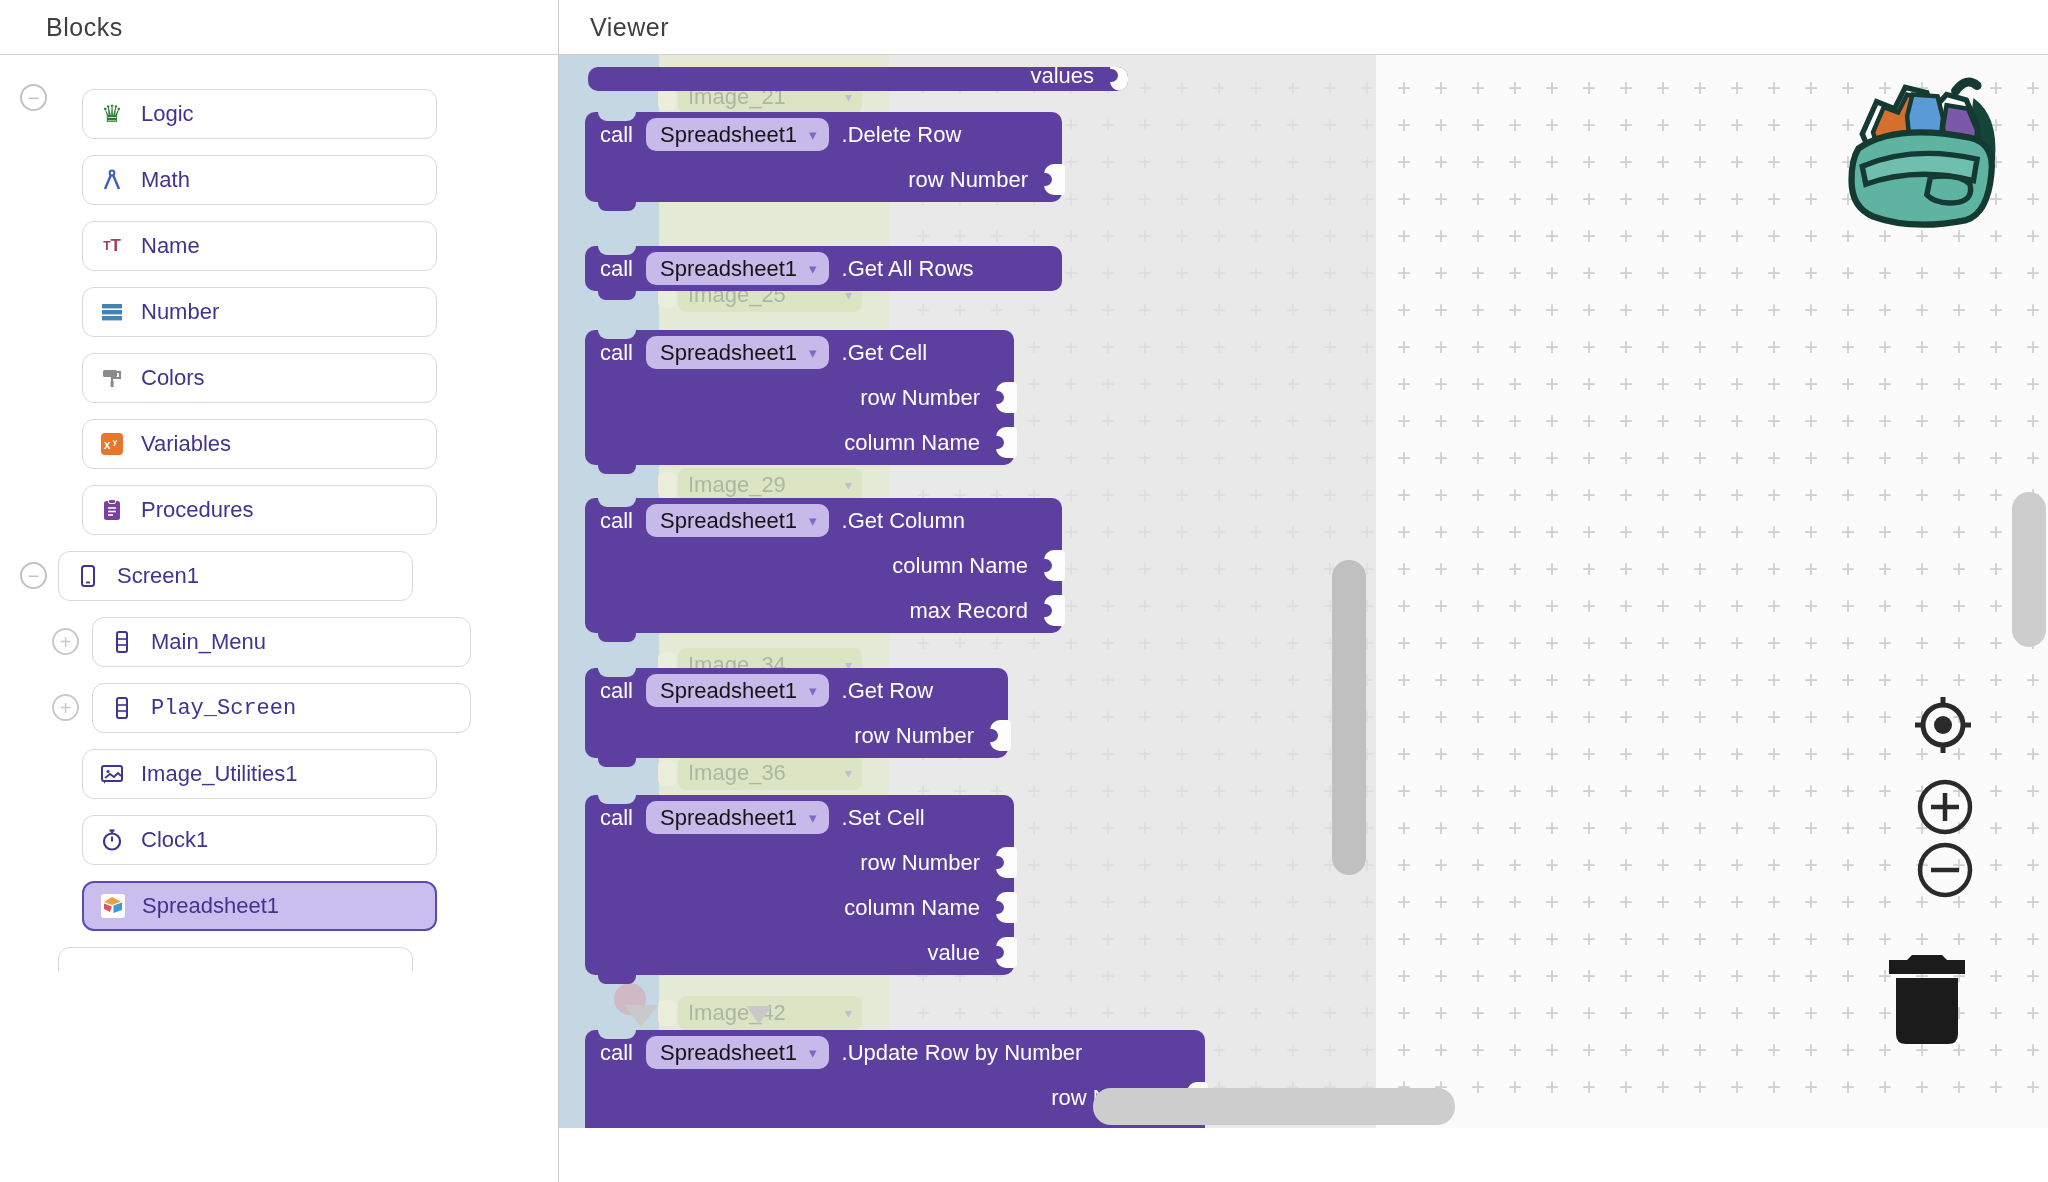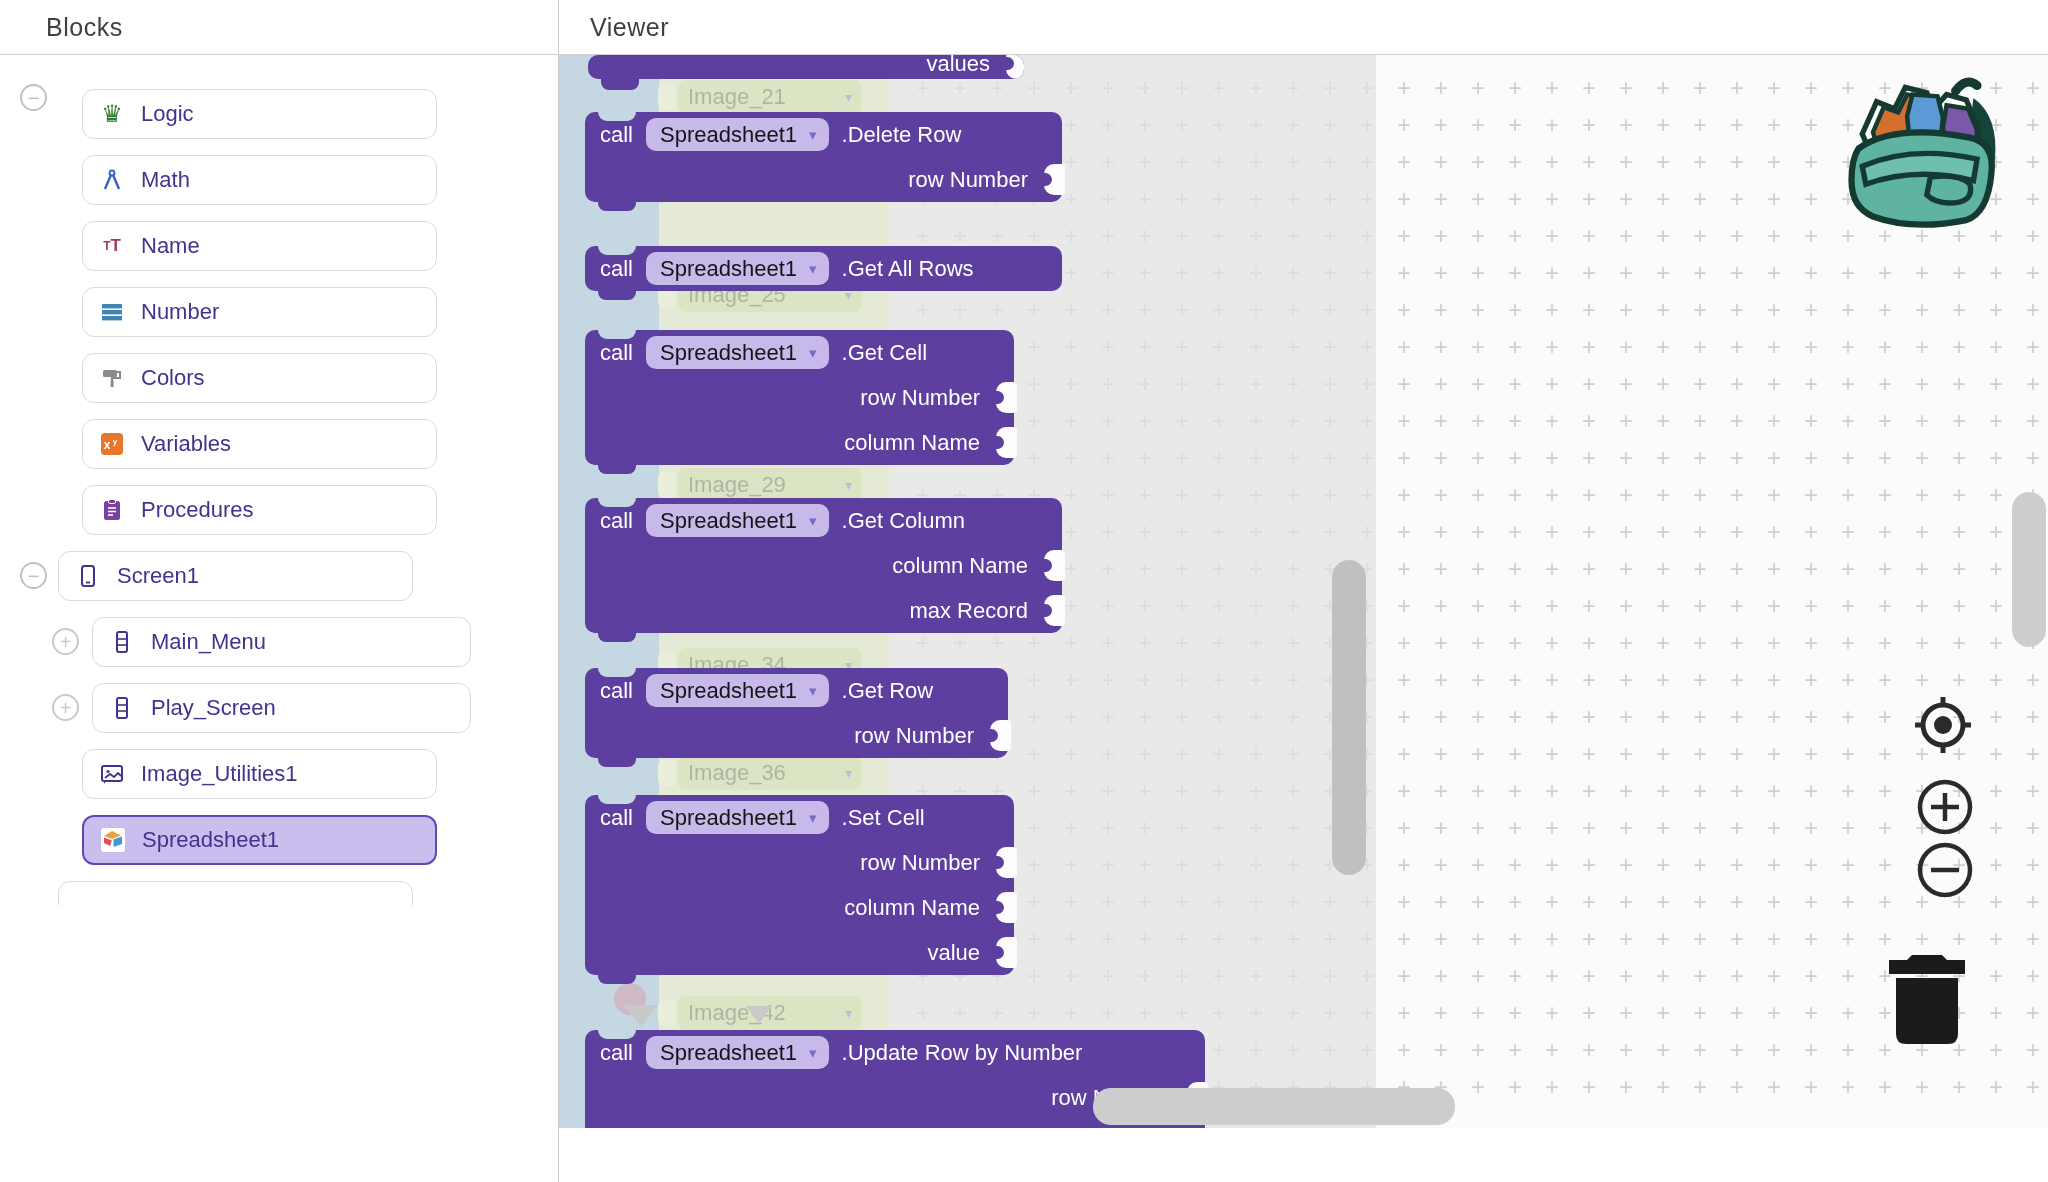--- a/index.html
+++ b/index.html
@@ -216,21 +216,21 @@
                 </svg>
           </span>
           <span class="tree-label">Main_Menu</span>
             </div>
           </div>
 
         <div class="tree-row">
           <div class="expand-btn">
               <span>+</span>
             </div>
-          <div class="tree-box child-box" style="margin-left:92px;width:379px;">
+          <div class="tree-box child-box" style="margin-left:92px;width:379px;font-family:Liberation Mono, monospace;">
           <span class="icon24">
             <svg width="24" height="24" viewBox="0 0 24 24">
                   <rect x="7" y="2" width="10" height="20" rx="2" fill="none" stroke="#43328f" stroke-width="2"></rect>
                   <line x1="7" y1="9" x2="17" y2="9" stroke="#43328f" stroke-width="1.6"></line>
                   <line x1="7" y1="15" x2="17" y2="15" stroke="#43328f" stroke-width="1.6"></line>
                 </svg>
           </span>
           <span class="tree-label">Play_Screen</span>
             </div>
           </div>
@@ -242,20 +242,33 @@
                   <rect x="2" y="4" width="20" height="15" rx="2" fill="none" stroke="#43328f" stroke-width="2"></rect>
                   <circle cx="8" cy="9.5" r="1.6" fill="#43328f"></circle>
                   <path d="M5 16 l5-4 4 3 4-4 3 3" fill="none" stroke="#43328f" stroke-width="1.8"></path>
                   <path d="M6 19 l-2 3 v-3 z" fill="#43328f"></path>
                 </svg>
           </span>
           <span class="tree-label">Image_Utilities1</span>
             </div>
           </div>
 
+        <div class="tree-row">
+            <div class="tree-box child-box">
+          <span class="icon24">
+            <svg width="24" height="24" viewBox="0 0 24 24">
+                  <circle cx="12" cy="13.5" r="8" fill="none" stroke="#43328f" stroke-width="2.2"></circle>
+                  <line x1="12" y1="13.5" x2="12" y2="8.5" stroke="#43328f" stroke-width="2"></line>
+                  <line x1="9.5" y1="2.5" x2="14.5" y2="2.5" stroke="#43328f" stroke-width="2.2"></line>
+                  <line x1="12" y1="2.5" x2="12" y2="5.5" stroke="#43328f" stroke-width="2.2"></line>
+                </svg>
+          </span>
+          <span class="tree-label">Clock1</span>
+            </div>
+          </div>
 
         <div class="tree-row selected">
             <div class="tree-box child-box">
           <span class="icon24">
             <svg width="24" height="24" viewBox="0 0 24 24">
                   <rect x="0" y="0" width="24" height="24" rx="3" fill="#fff"></rect>
                   <path d="M11 3 L3 8 L11 11 L20 7.5 Z" fill="#e8a33d"></path>
                   <path d="M12.5 11.5 L21 8.5 V16 L12.5 19 Z" fill="#3d9ad6"></path>
                   <path d="M3 9.5 L10.8 12.5 L9 18 L3 15 Z" fill="#e04f5f"></path>
                 </svg>
@@ -1184,21 +1197,21 @@
       <div class="bg-block" style="left:119px;top:941px;">
           <span class="tab"></span>
           <span>Image_42</span>
           <span class="dd">▾</span>
         </div>
 
       <div class="pink-dot" style="left:55px;top:928px;"></div>
       <div class="tri" style="left:65px;top:950px;border-left:17px solid transparent;border-right:17px solid transparent;border-top:22px solid #c9c9c9;"></div>
       <div class="tri" style="left:187px;top:951px;border-left:13px solid transparent;border-right:13px solid transparent;border-top:18px solid #c9c9c9;"></div>
 
-      <div class="blk values-clip" style="left:29px;top:0;width:436px;">
+      <div class="blk values-clip" style="left:29px;top:12px;width:540px;">
         <div class="brow param">
             <span class="param-label">values</span>
             <span class="socket"></span>
           </div>
       </div>
       <div class="bump" style="position:absolute;left:42px;top:24px;width:38px;height:11px;background:#5c3f9f;border-radius:0 0 8px 8px;z-index:6;"></div>
 
       <div class="blk" style="left:26px;top:57px;width:477px;">
         <div class="notch"></div>
         <div class="brow head">

